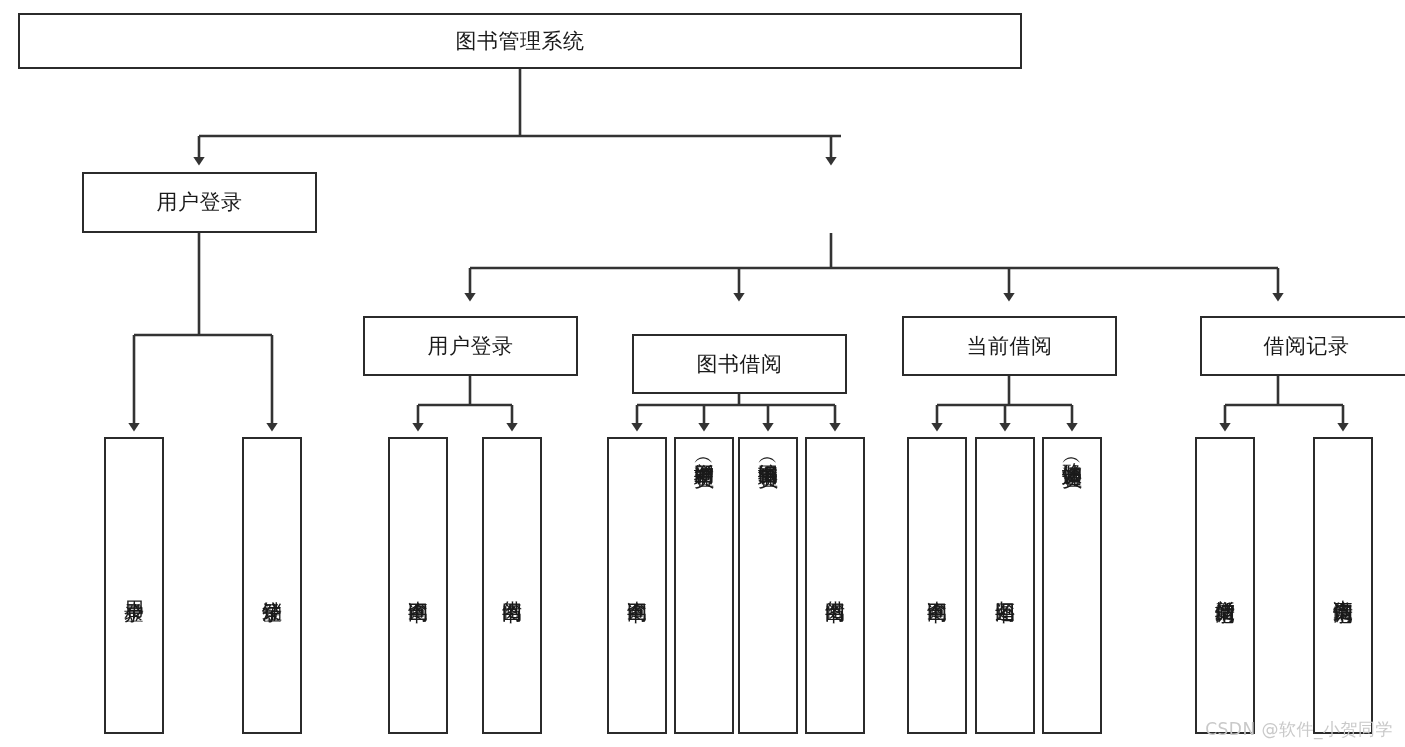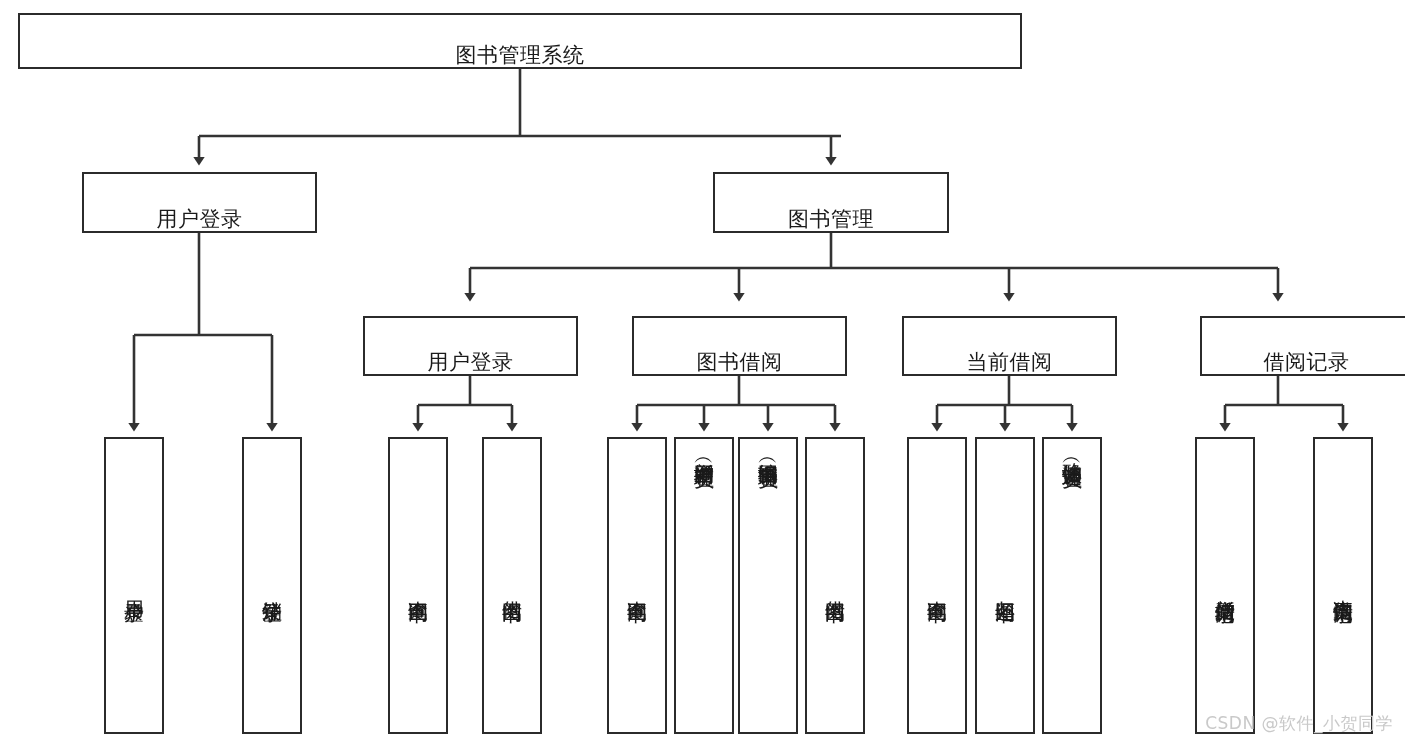--- a/index.html
+++ b/index.html
@@ -25,21 +25,21 @@
     top: 0;
     width: 1405px;
     height: 747px;
   }
   .node-box {
     position: absolute;
     box-sizing: border-box;
     background: #ffffff;
     border: 2px solid #2b2b2b;
     display: flex;
-    align-items: flex-end;
+    align-items: center;
     justify-content: center;
     overflow: hidden;
   }
   .node-label {
     color: #1a1a1a;
     font-size: 21px;
     line-height: 1.15;
     letter-spacing: 0.5px;
     white-space: nowrap;
     text-align: center;
@@ -59,21 +59,21 @@
     justify-content: center;
     padding-top: 6px;
   }
   .leaf-box.centered {
     align-items: center;
     padding-top: 0;
   }
   #watermark {
     position: absolute;
     right: 12px;
-    bottom: 12px;
+    bottom: 6px;
     color: #c9c9c9;
     font-size: 17px;
     letter-spacing: 0.5px;
     white-space: nowrap;
     pointer-events: none;
   }
 </style>
 </head>
 <body>
 
@@ -144,29 +144,26 @@
   </svg>
 
   <div class="node-box" style="left:18px; top:13px; width:1004px; height:56px;">
     <span class="node-label">图书管理系统</span>
   </div>
 
   <div class="node-box" style="left:82px; top:172px; width:235px; height:61px;">
     <span class="node-label">用户登录</span>
   </div>
 
-  <div class="node-box" style="left:713px; top:172px; width:236px; height:61px;">
-    <span class="node-label">图书管理</span>
-  </div>
 
   <div class="node-box" style="left:363px; top:316px; width:215px; height:60px;">
     <span class="node-label">用户登录</span>
   </div>
 
-  <div class="node-box" style="left:632px; top:316px; width:215px; height:60px;">
+  <div class="node-box" style="left:632px; top:334px; width:215px; height:60px;">
     <span class="node-label">图书借阅</span>
   </div>
 
   <div class="node-box" style="left:902px; top:316px; width:215px; height:60px;">
     <span class="node-label">当前借阅</span>
   </div>
 
   <div class="node-box" style="left:1172px; top:316px; width:213px; height:60px;margin-left:28px;">
     <span class="node-label">借阅记录</span>
   </div>

